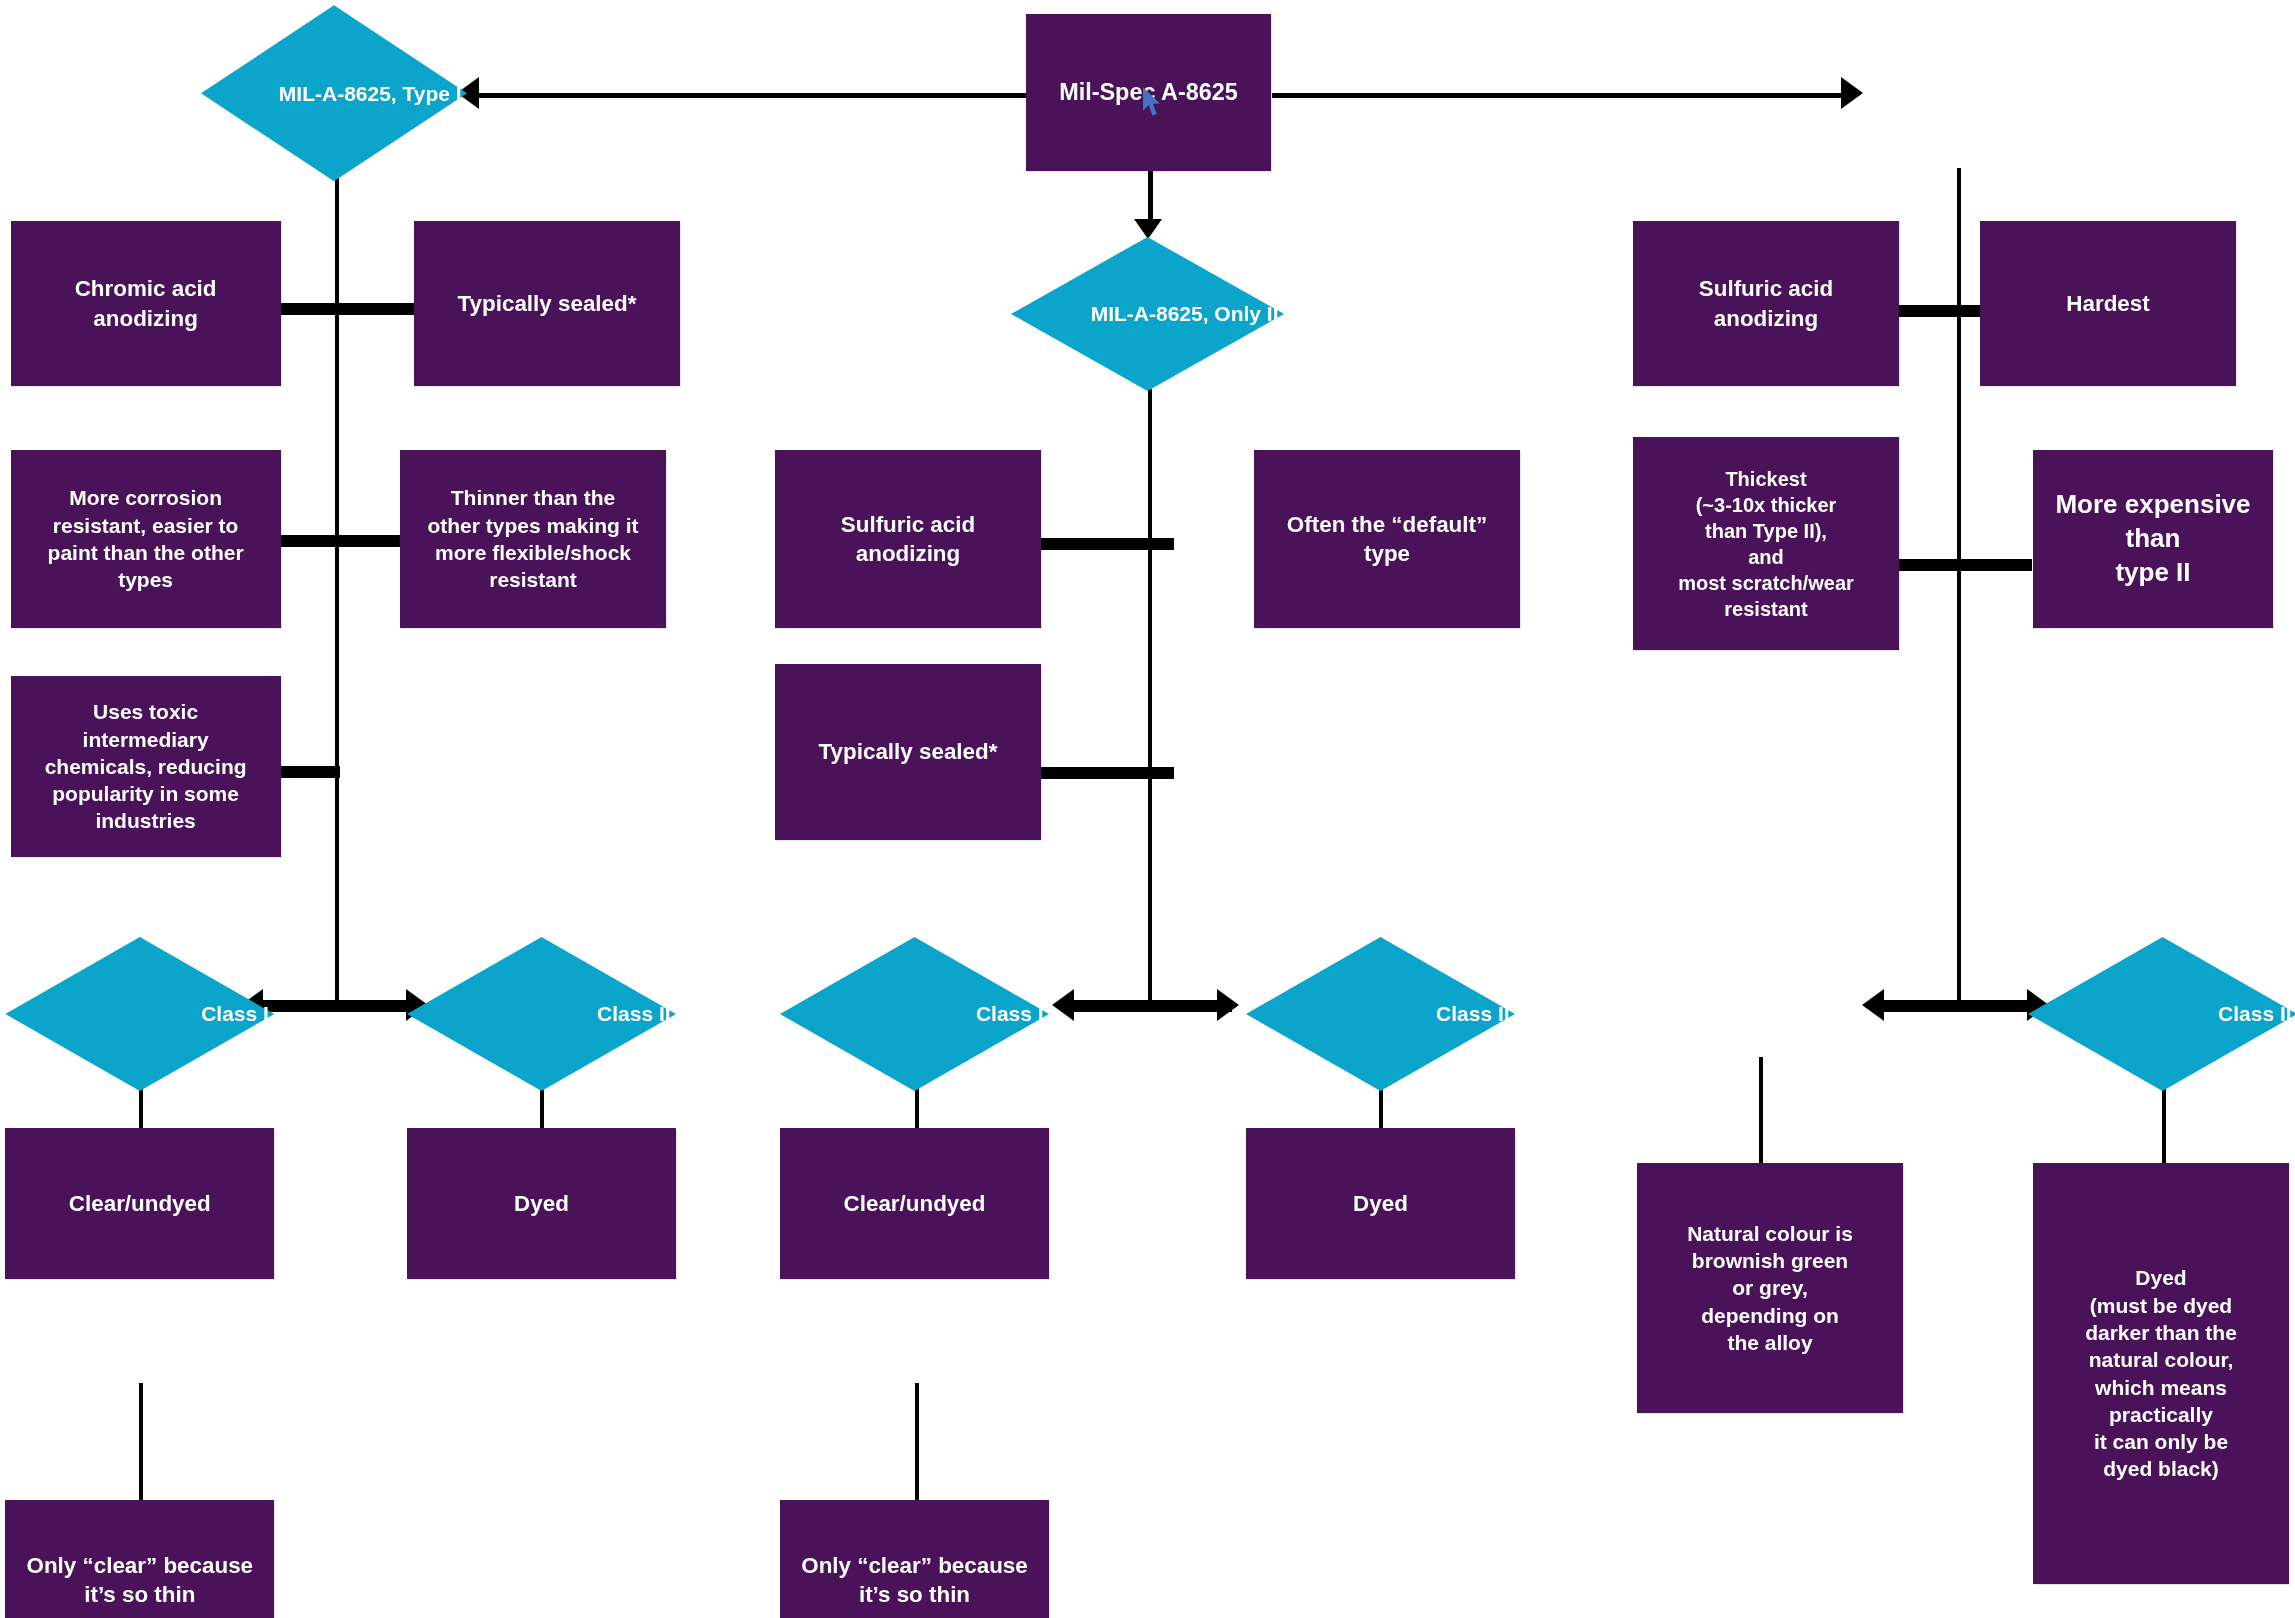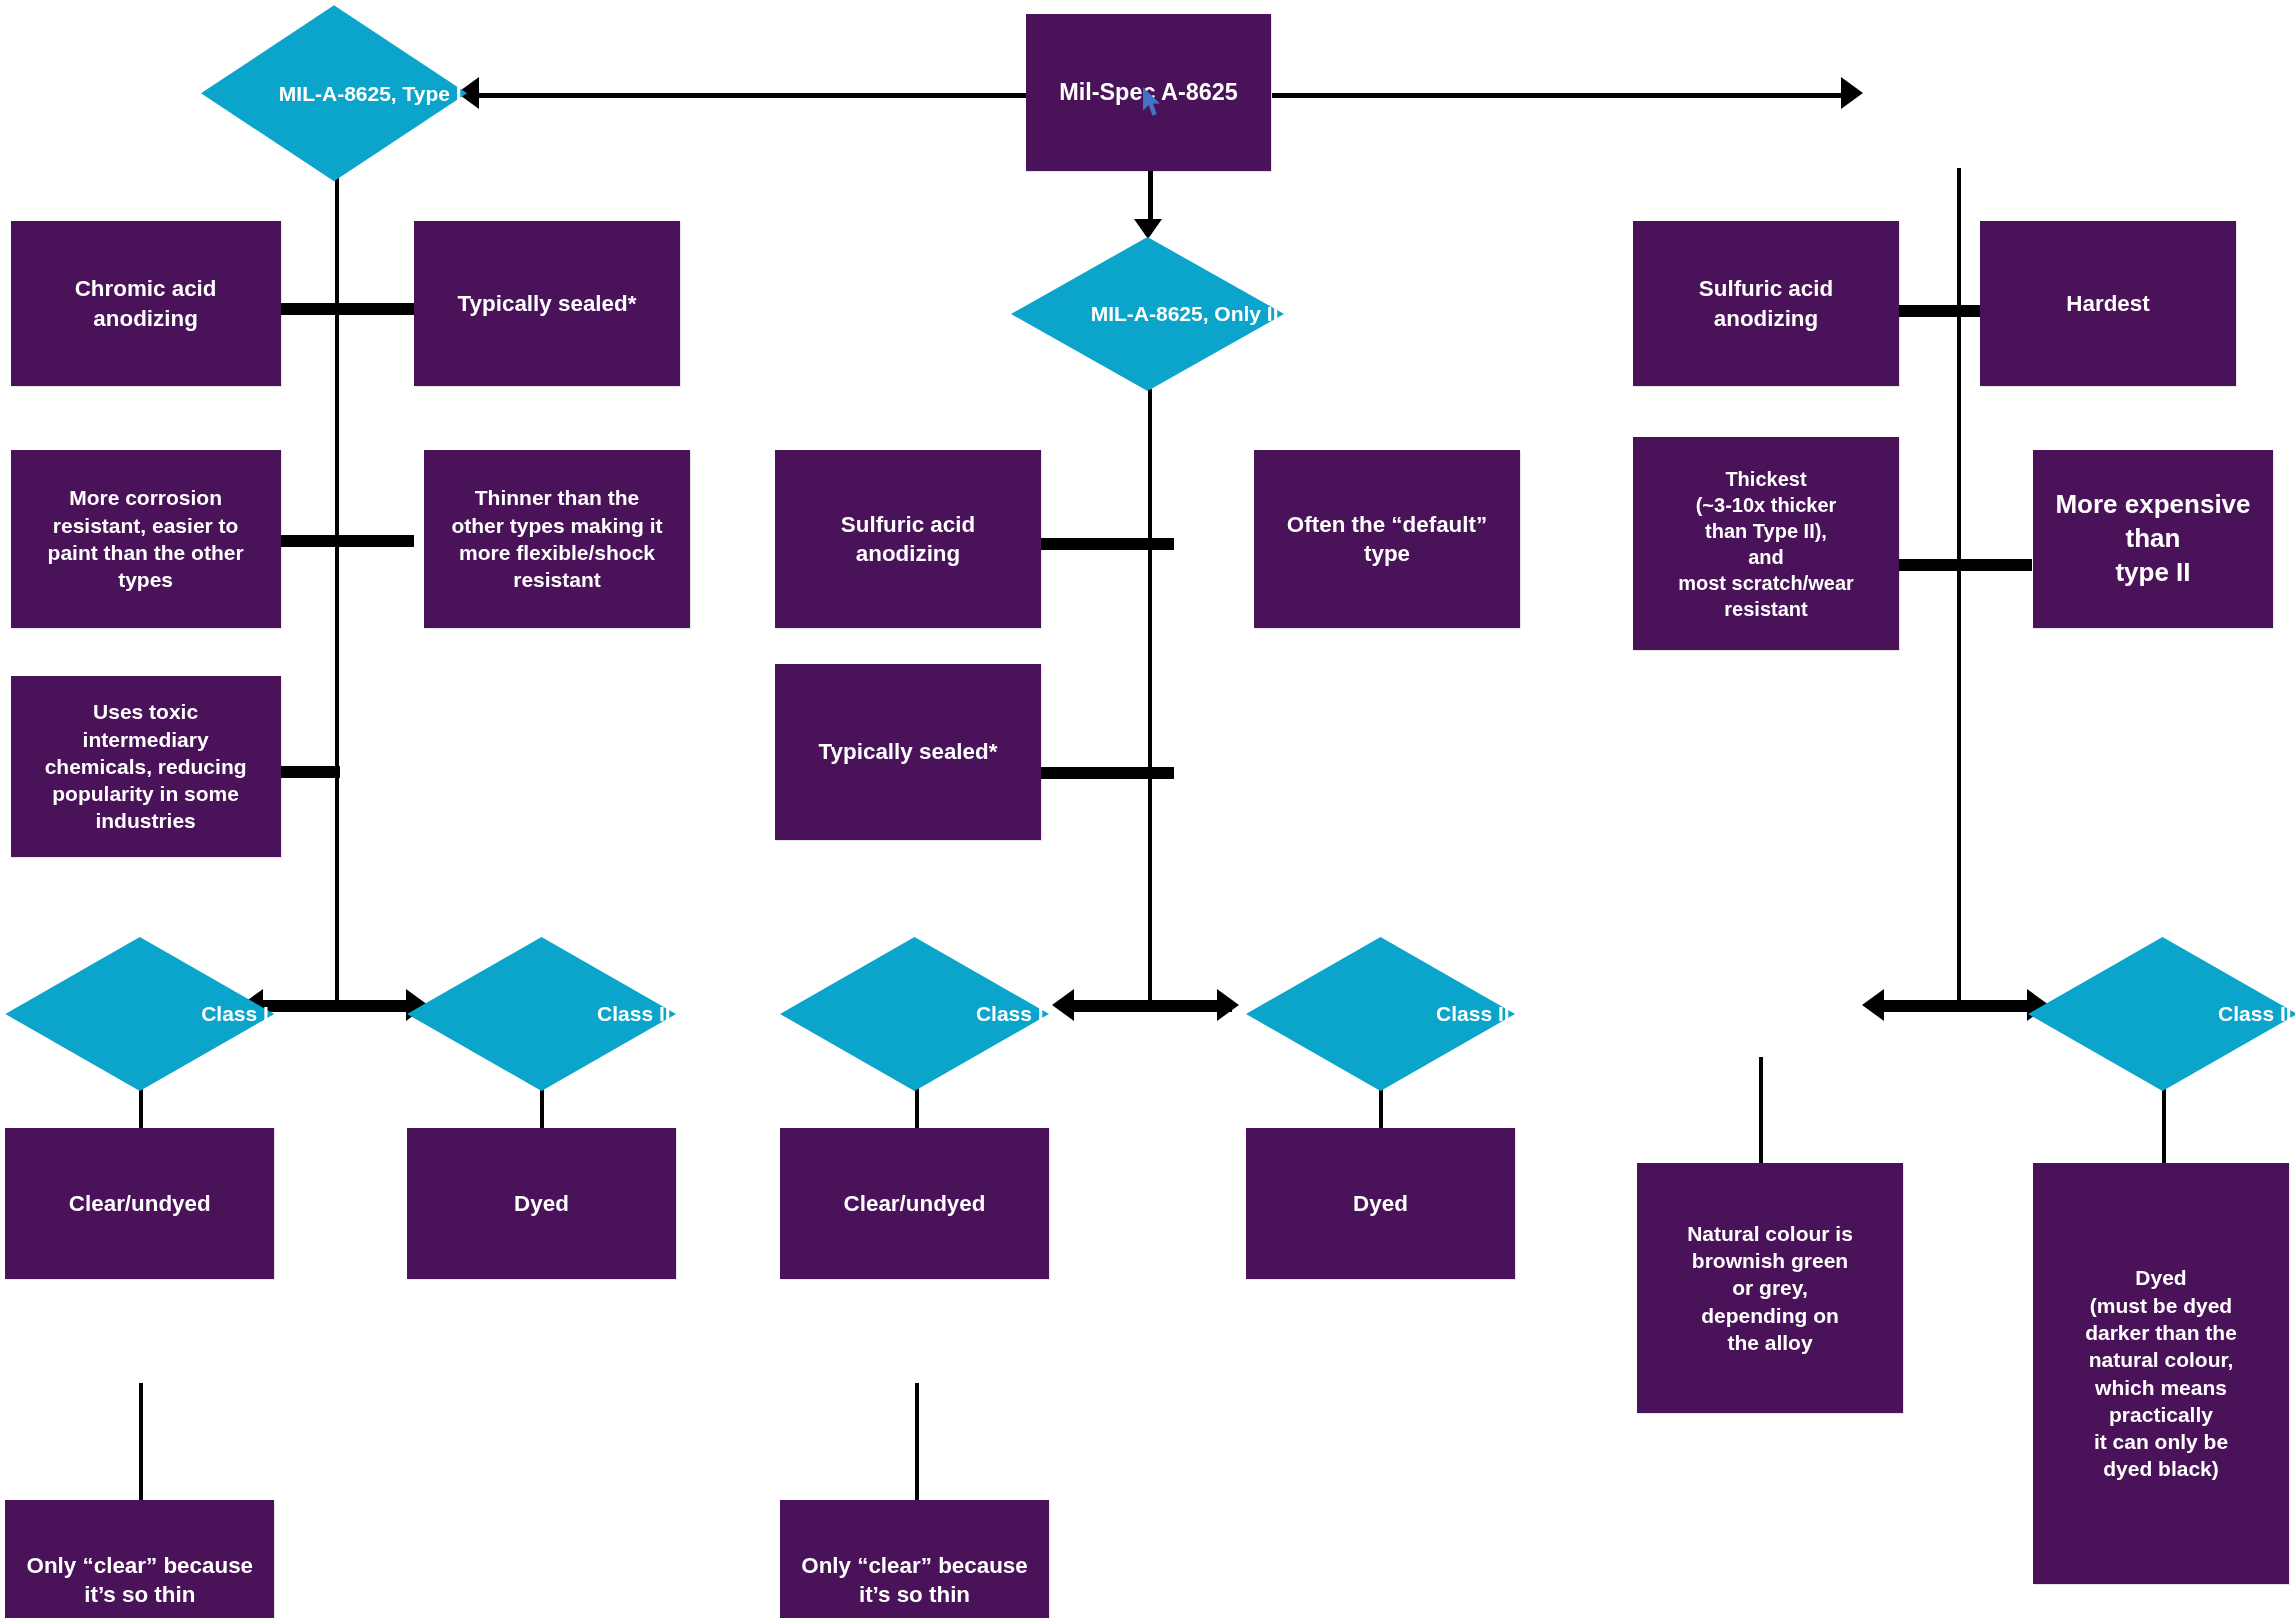--- a/index.html
+++ b/index.html
@@ -133,21 +133,21 @@
   </div>
 
   <div class="node-box" style="left:10.6px;top:221px;width:270px;height:165px;font-size:22.4px;">Chromic acid
 anodizing</div>
   <div class="node-box" style="left:414px;top:221px;width:266px;height:165px;font-size:22.4px;">Typically sealed*</div>
 
   <div class="node-box" style="left:10.6px;top:450px;width:270px;height:178px;font-size:21px;">More corrosion
 resistant, easier to
 paint than the other
 types</div>
-  <div class="node-box" style="left:424px;top:450px;width:266px;height:178px;font-size:21px;">Thinner than the
+  <div class="node-box" style="left:400px;top:450px;width:266px;height:178px;font-size:21px;">Thinner than the
 other types making it
 more flexible/shock
 resistant</div>
 
   <div class="node-box" style="left:10.6px;top:676px;width:270px;height:181px;font-size:21px;">Uses toxic
 intermediary
 chemicals, reducing
 popularity in some
 industries</div>
 

